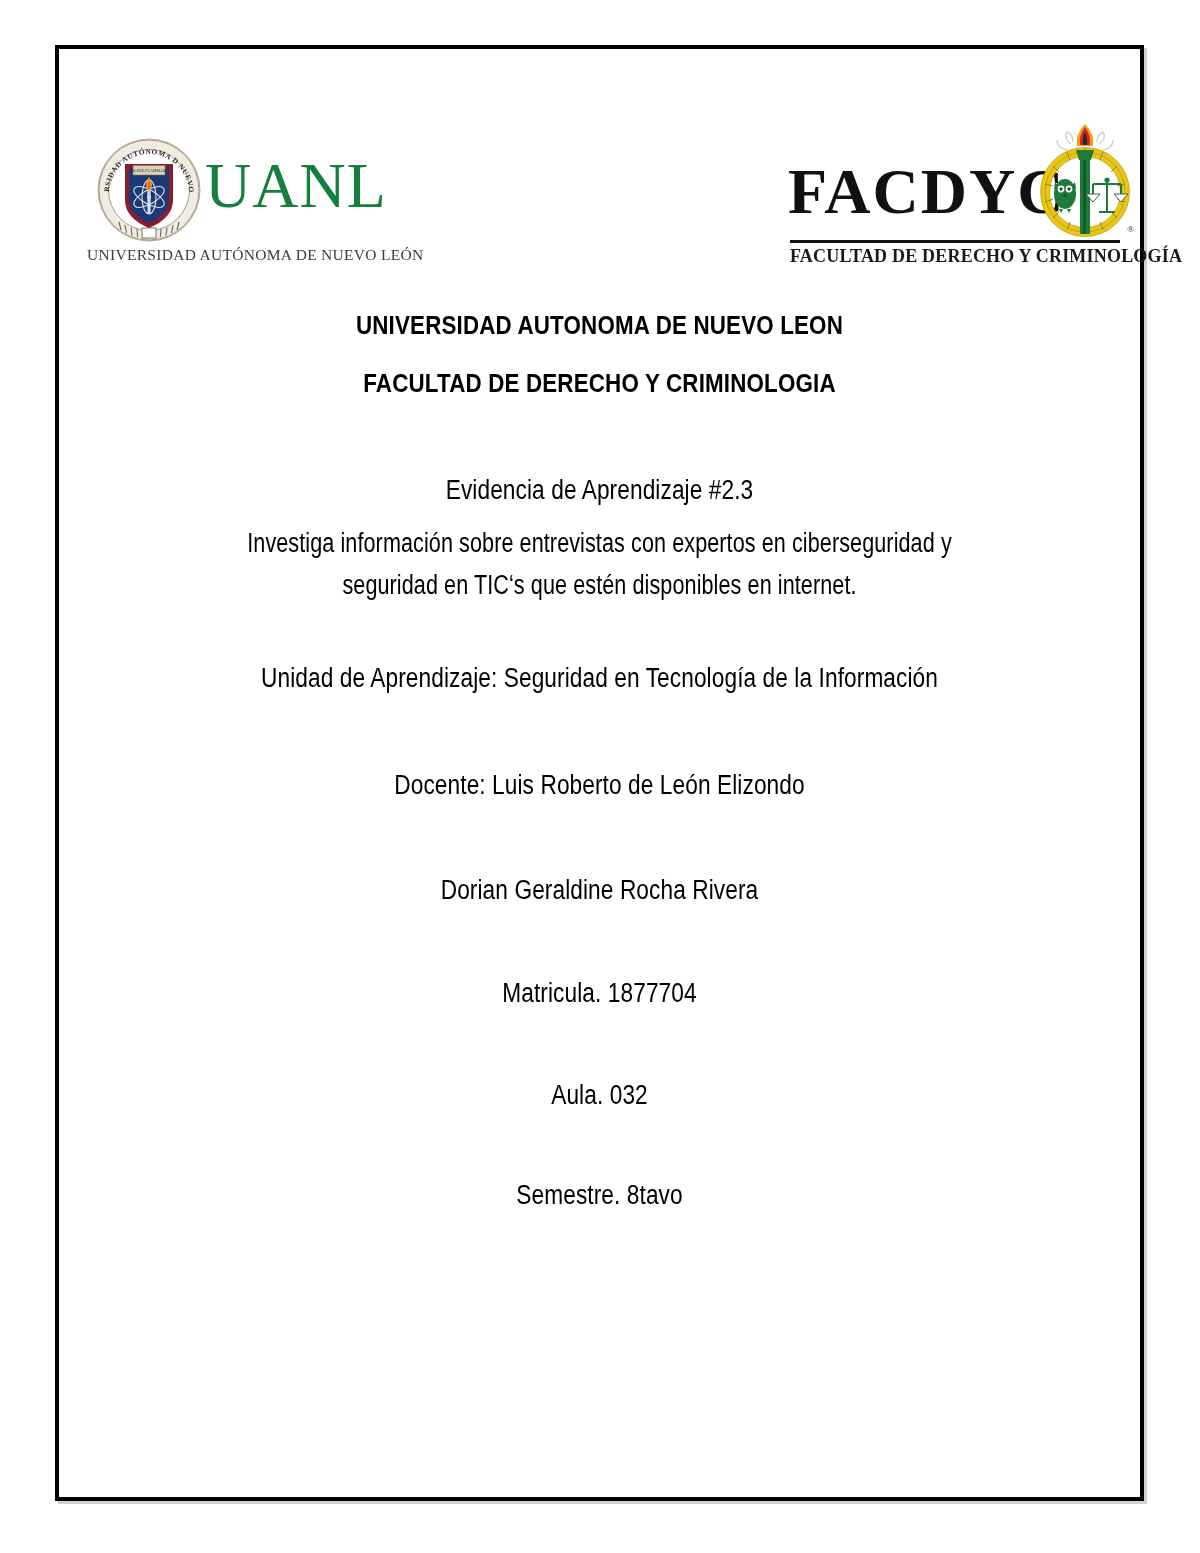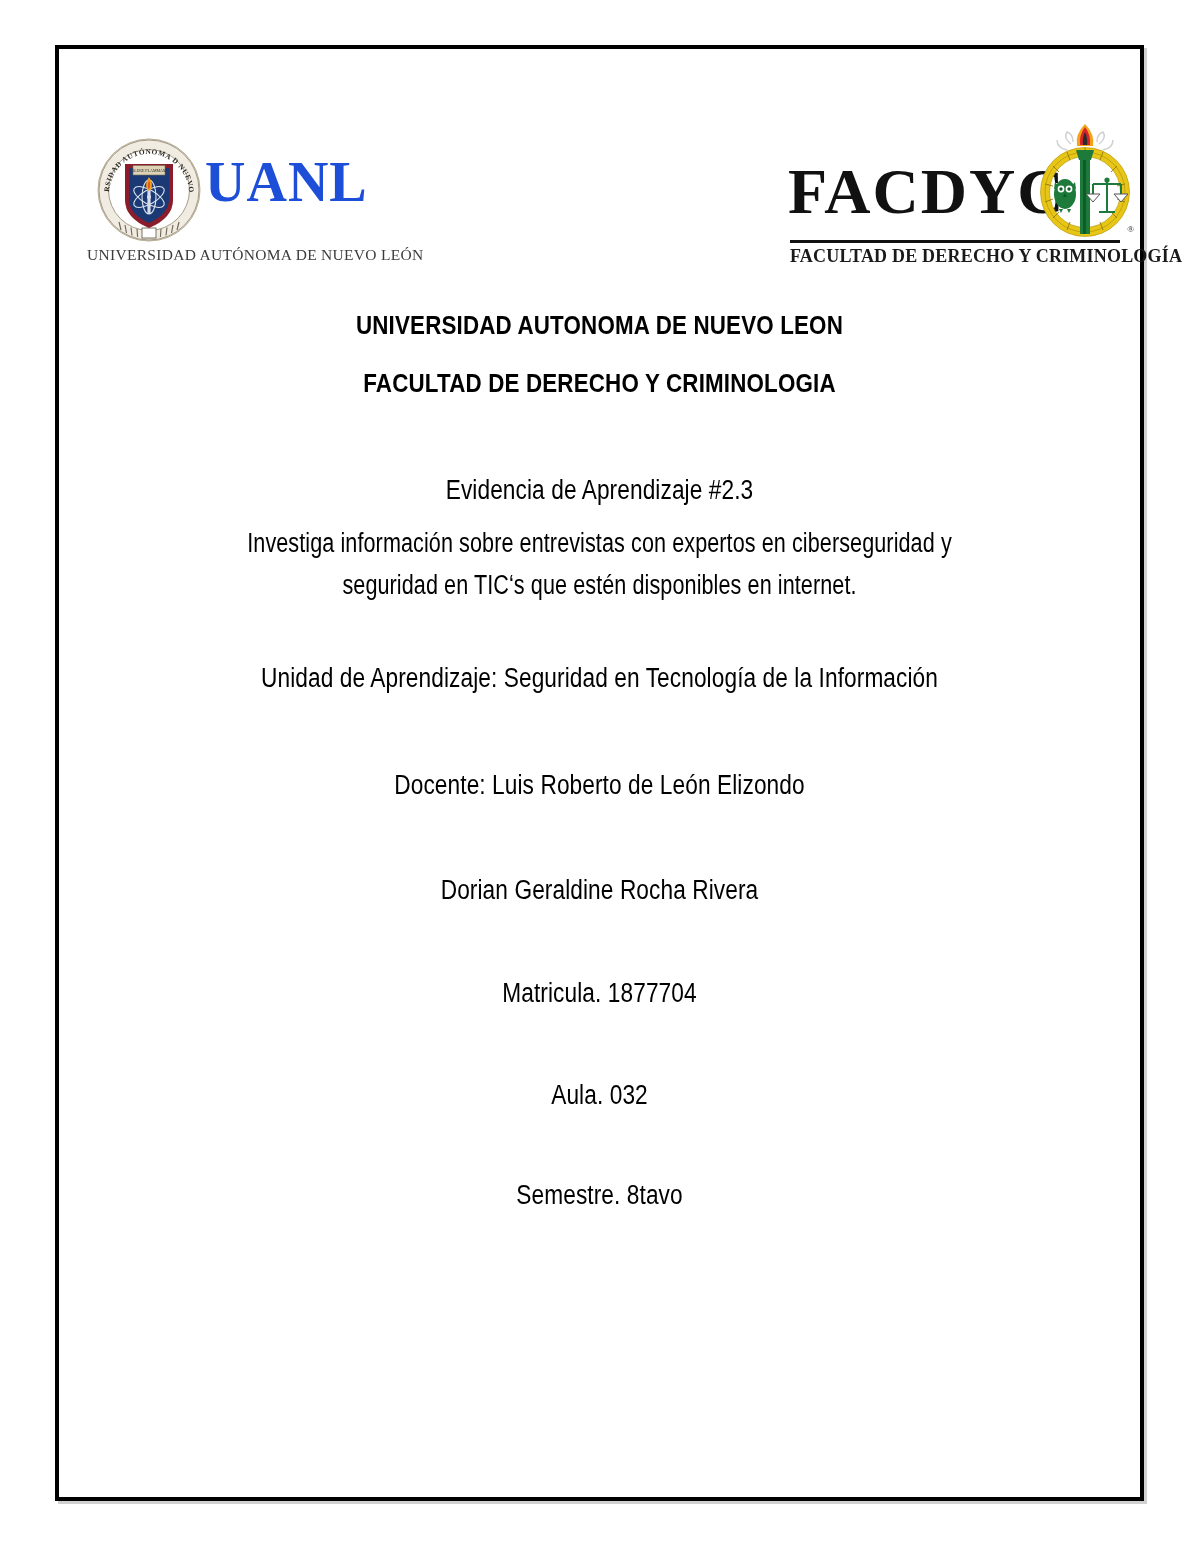--- a/index.html
+++ b/index.html
@@ -51,24 +51,24 @@
     left: 22px;
     top: 12px;
     width: 104px;
     height: 104px;
   }
   #uanl-wordmark {
     position: absolute;
     left: 130px;
     top: 28px;
     font-family: "Liberation Serif", serif;
-    font-size: 56px;
-    font-weight: 700;
+    font-size: 64px;
+    font-weight: 400;
     letter-spacing: 1px;
-    color: #1d4ed8;
+    color: #15803d;
     line-height: 1;
   }
   #uanl-subtitle {
     position: absolute;
     left: 12px;
     top: 120px;
     width: 330px;
     text-align: right;
     font-family: "Liberation Serif", serif;
     font-size: 15.5px;

